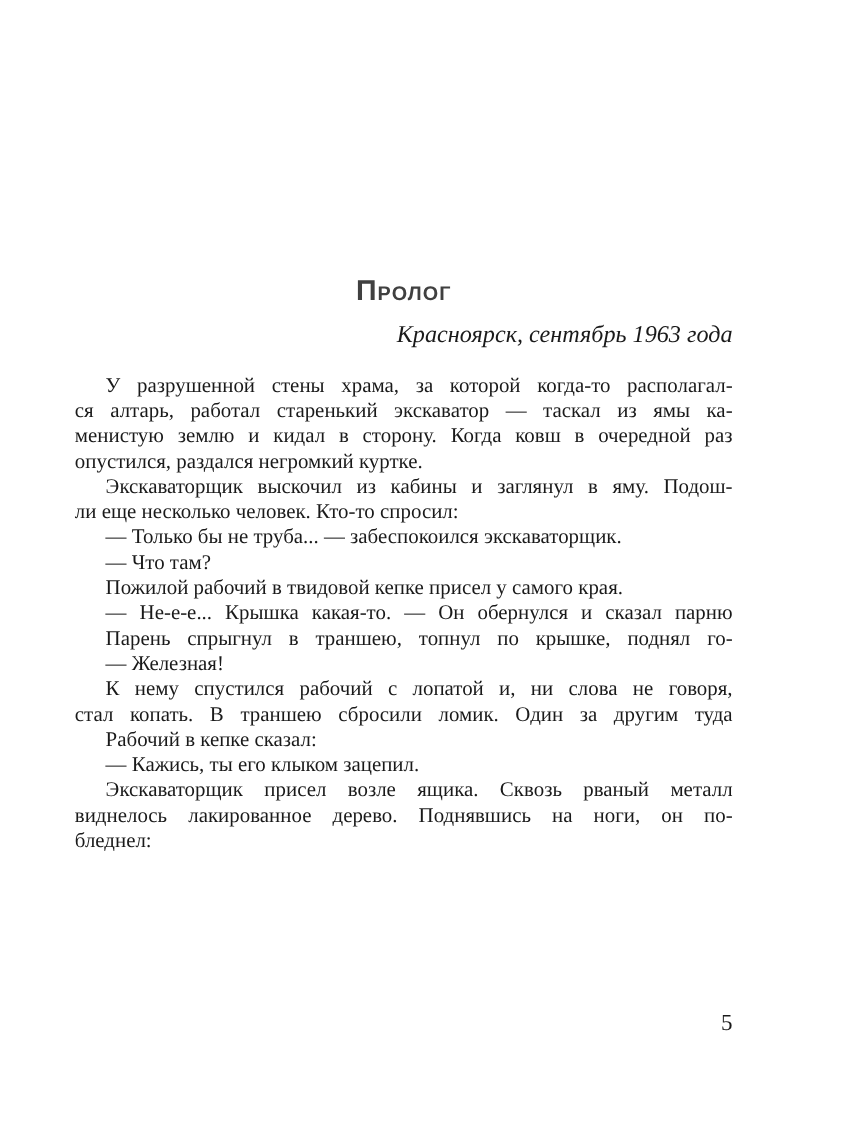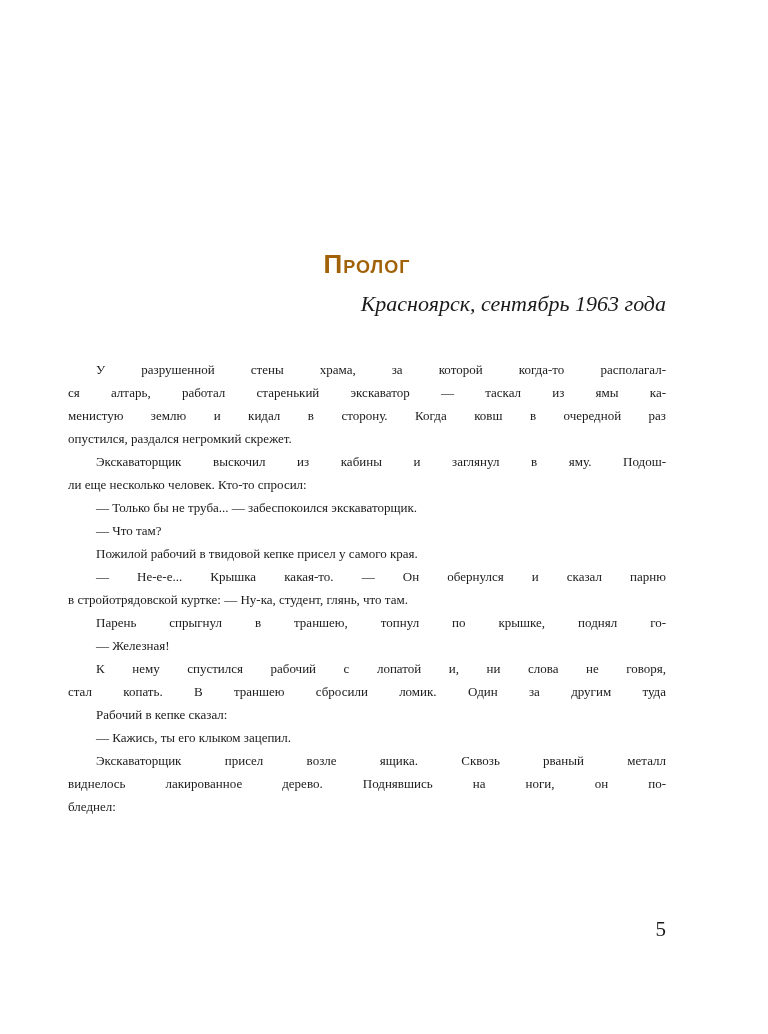--- a/index.html
+++ b/index.html
@@ -22,39 +22,39 @@
     left: 68px;
     width: 598px;
     margin: 0;
     text-align: center;
     font-family: "Liberation Sans", "DejaVu Sans", sans-serif;
     font-weight: 700;
     font-size: 26px;
     line-height: 28px;
     font-variant: small-caps;
     letter-spacing: 1px;
-    color: #a16207;
+    color: #404040;
   }
   .chapter-subtitle {
     position: absolute;
     top: 291px;
     left: 68px;
     width: 598px;
     text-align: right;
     font-style: italic;
     font-size: 22px;
     line-height: 26px;
     color: #1a1a1a;
   }
   .body-text {
     position: absolute;
-    top: 358px;
+    top: 339px;
     left: 68px;
     width: 598px;
-    font-size: 13px;
+    font-size: 19px;
     color: #1a1a1a;
   }
   .paragraph {
     margin: 0;
   }
   .line {
     height: 23px;
     line-height: 23px;
     white-space: nowrap;
   }
@@ -82,38 +82,37 @@
 <body>
 
 <div class="book-page">
   <h1 class="chapter-title">Пролог</h1>
   <div class="chapter-subtitle">Красноярск, сентябрь 1963 года</div>
   <div class="body-text">
       <div class="paragraph">
         <div class="line indent just">У разрушенной стены храма, за которой когда-то располагал-</div>
         <div class="line just">ся алтарь, работал старенький экскаватор — таскал из ямы ка-</div>
         <div class="line just">менистую землю и кидал в сторону. Когда ковш в очередной раз</div>
-        <div class="line">опустился, раздался негромкий скрежет.</div>
+        <div class="line">опустился, раздался негромкий куртке.</div>
       </div>
       <div class="paragraph">
         <div class="line indent just">Экскаваторщик выскочил из кабины и заглянул в яму. Подош-</div>
         <div class="line">ли еще несколько человек. Кто-то спросил:</div>
       </div>
       <div class="paragraph">
         <div class="line indent">— Только бы не труба... — забеспокоился экскаваторщик.</div>
       </div>
       <div class="paragraph">
         <div class="line indent">— Что там?</div>
       </div>
       <div class="paragraph">
         <div class="line indent">Пожилой рабочий в твидовой кепке присел у самого края.</div>
       </div>
       <div class="paragraph">
         <div class="line indent just">— Не-е-е... Крышка какая-то. — Он обернулся и сказал парню</div>
-        <div class="line">в стройотрядовской куртке: — Ну-ка, студент, глянь, что там.</div>
       </div>
       <div class="paragraph">
         <div class="line indent just">Парень спрыгнул в траншею, топнул по крышке, поднял го-</div>
       </div>
       <div class="paragraph">
         <div class="line indent">— Железная!</div>
       </div>
       <div class="paragraph">
         <div class="line indent just">К нему спустился рабочий с лопатой и, ни слова не говоря,</div>
         <div class="line just">стал копать. В траншею сбросили ломик. Один за другим туда</div>

